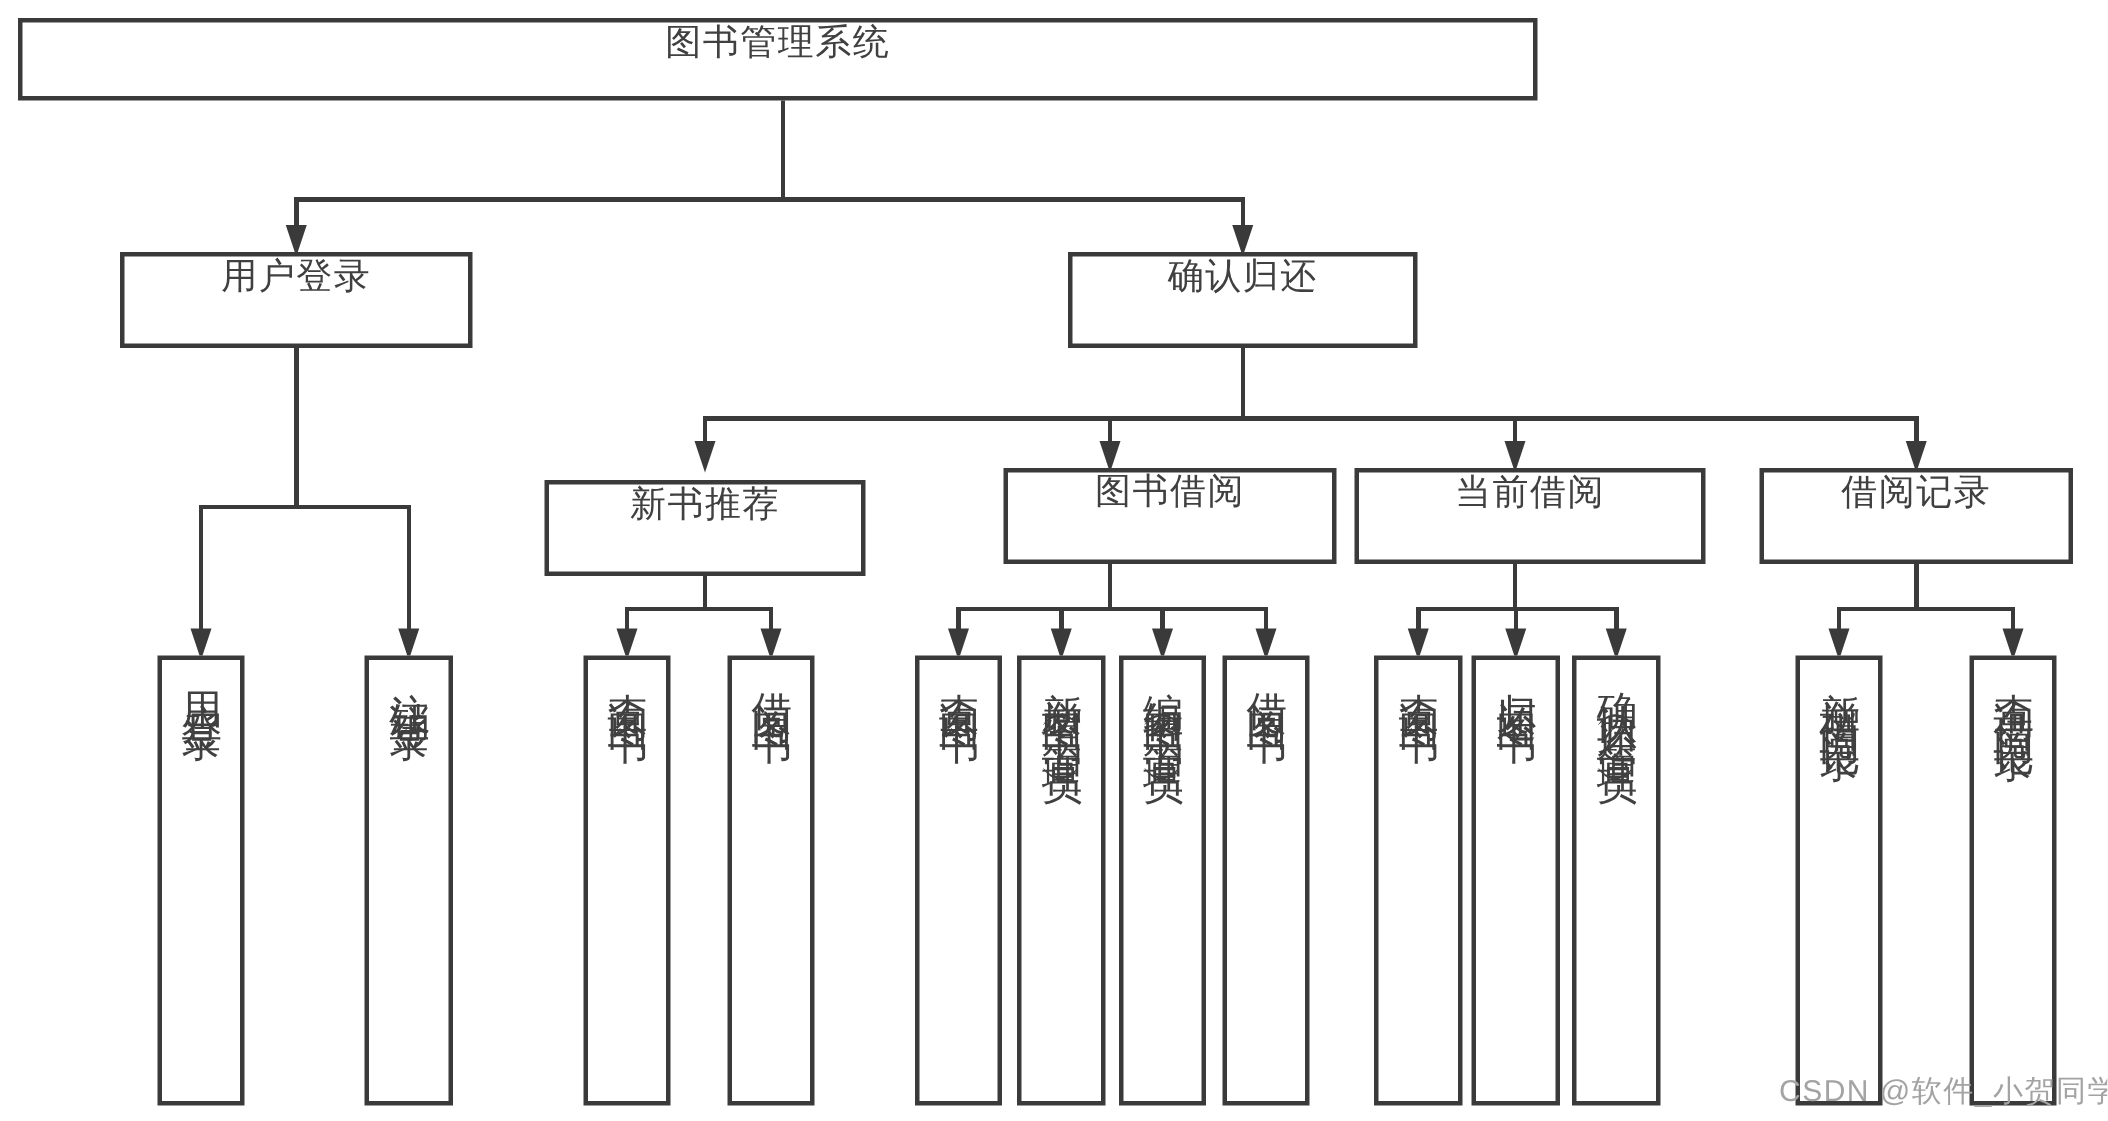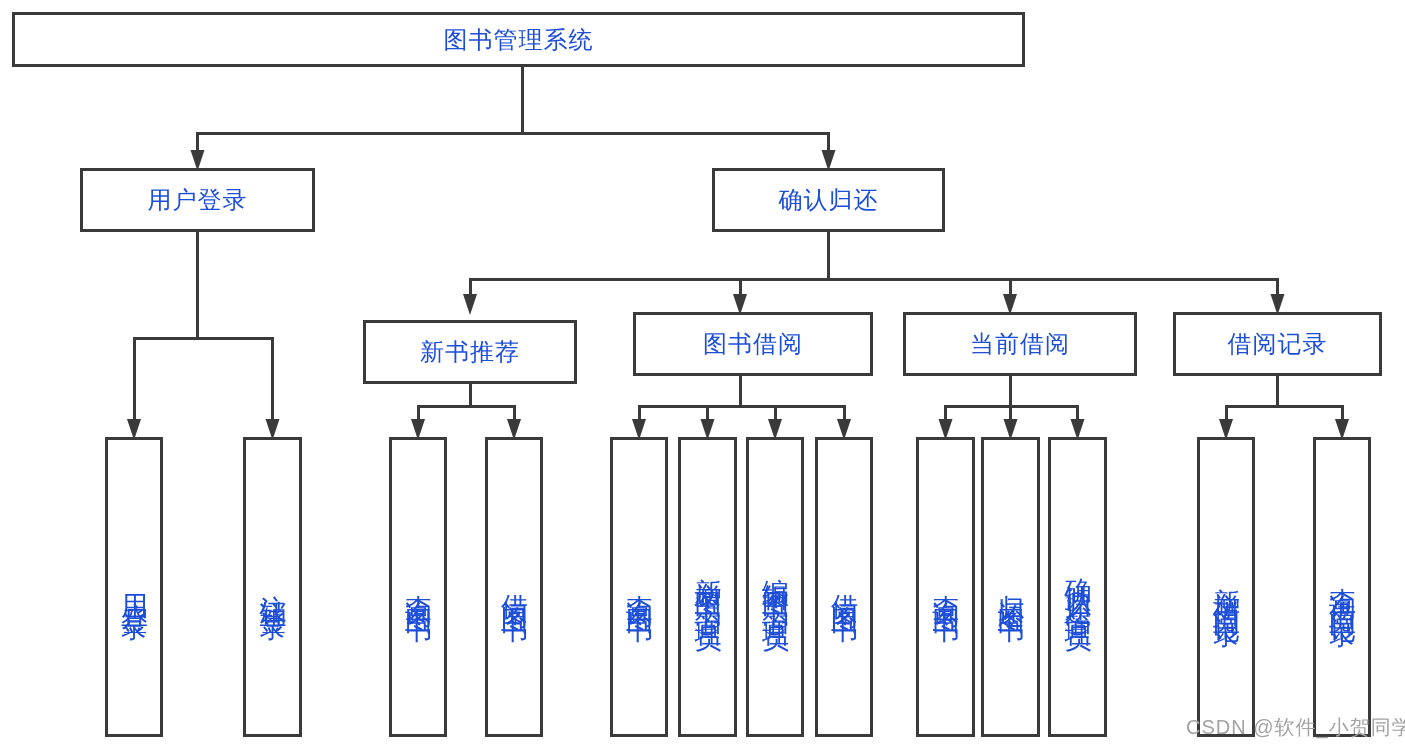--- a/index.html
+++ b/index.html
@@ -16,23 +16,22 @@
     left: 0; top: 0;
     width: 1405px;
     height: 747px;
   }
   .node {
     position: absolute;
     box-sizing: border-box;
     background: #ffffff;
     border: 3px solid #3a3a3a;
     display: flex;
-    align-items: center;
     justify-content: center;
-    color: #1d4ed8;
+    color: #404040;
   }
   .node-label {
     display: block;
     line-height: 1.15;
     white-space: nowrap;
   }
   .node.horiz .node-label {
     font-size: 24px;
     letter-spacing: 1px;
   }
@@ -131,21 +130,21 @@
       </div>
       <div class="node horiz" style="left: 80px; top: 168px; width: 235px; height: 64px;">
         <span class="node-label">用户登录</span>
       </div>
       <div class="node horiz" style="left: 712px; top: 168px; width: 233px; height: 64px;">
         <span class="node-label">确认归还</span>
       </div>
       <div class="node horiz" style="left: 363px; top: 320px; width: 214px; height: 64px;">
         <span class="node-label">新书推荐</span>
       </div>
-      <div class="node horiz" style="left: 633px; top: 312px; width: 240px; height: 64px;">
+      <div class="node horiz" style="left: 669px; top: 312px; width: 222px; height: 64px; font-family: Liberation Serif, serif;">
         <span class="node-label">图书借阅</span>
       </div>
       <div class="node horiz" style="left: 903px; top: 312px; width: 234px; height: 64px;">
         <span class="node-label">当前借阅</span>
       </div>
       <div class="node horiz" style="left: 1173px; top: 312px; width: 209px; height: 64px;">
         <span class="node-label">借阅记录</span>
       </div>
       <div class="node vert" style="left: 105px; top: 437px; width: 58px; height: 300px;">
         <span class="node-label">用户登录</span>

